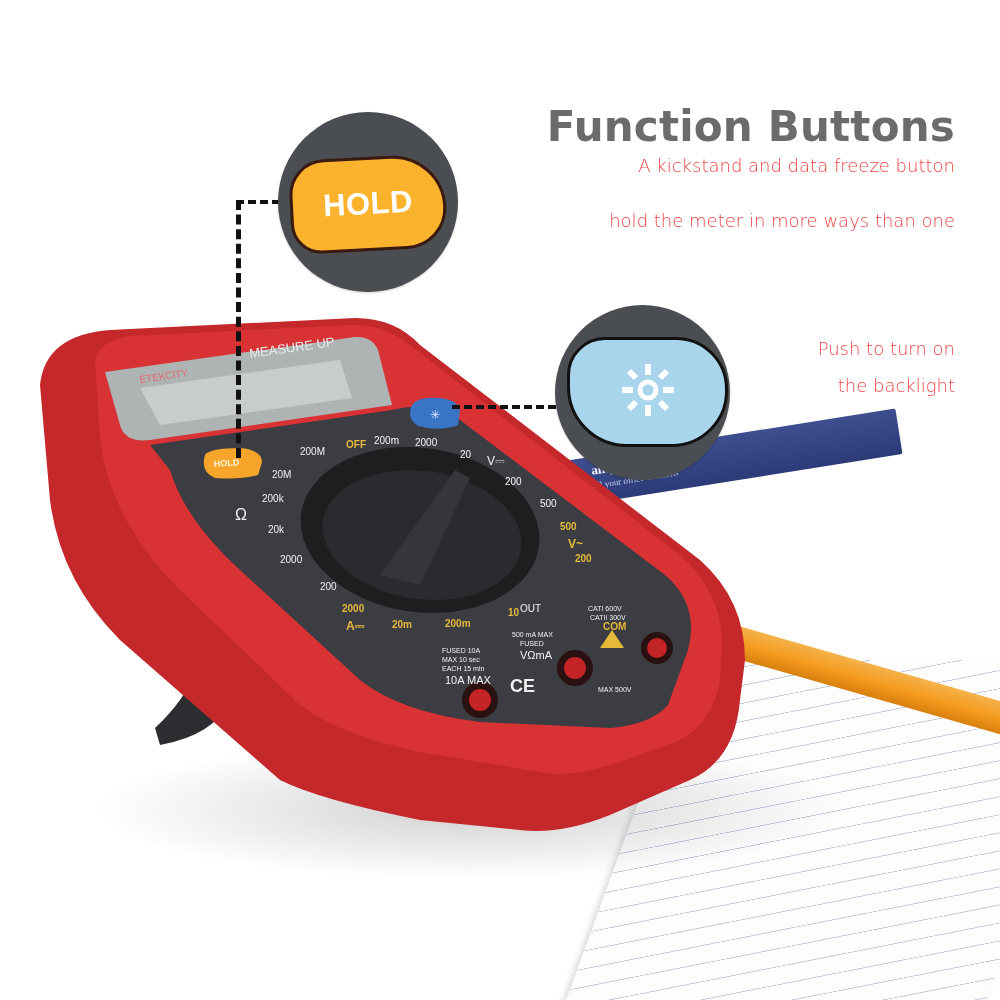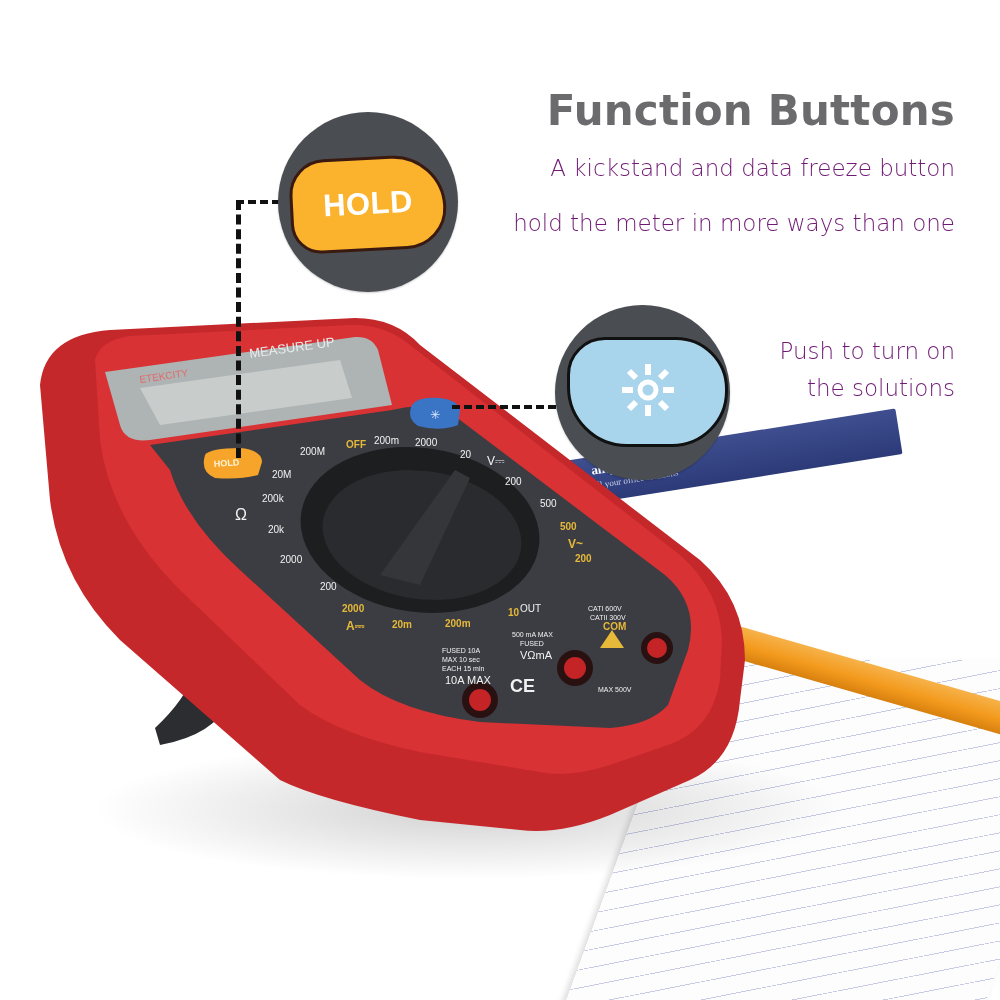--- a/index.html
+++ b/index.html
@@ -1,19 +1,19 @@
 <!DOCTYPE html>
 <html><head>
 <meta charset="utf-8">
 <style>
   html,body{margin:0;padding:0;}
   body{width:1000px;height:1000px;overflow:hidden;background:#ffffff;position:relative;font-family:"DejaVu Sans","Liberation Sans",sans-serif;}
   .abs{position:absolute;}
-  .headline{position:absolute;right:45px;top:86px;font-size:42px;font-weight:bold;color:#6b6b6d;letter-spacing:0.2px;text-align:right;white-space:nowrap;}
-  .sub{position:absolute;right:45px;font-size:23px;color:#701a75;text-align:right;white-space:nowrap;font-weight:300;}
+  .headline{position:absolute;right:45px;top:102px;font-size:42px;font-weight:bold;color:#6b6b6d;letter-spacing:0.2px;text-align:right;white-space:nowrap;}
+  .sub{position:absolute;right:45px;font-size:18px;color:#ef4444;text-align:right;white-space:nowrap;font-weight:300;}
   .sub1{top:155px;}
   .sub2{top:210px;}
   .bl1{top:338px;}
   .bl2{top:375px;}
   .callout{position:absolute;border-radius:50%;background:#4a4d52;box-shadow:0 1px 2px rgba(0,0,0,.2);}
   .hold-big{left:278px;top:112px;width:180px;height:180px;}
   .hold-key{position:absolute;left:12px;top:45px;width:150px;height:88px;background:#fbb22c;border:3px solid #3a1a10;border-radius:40px 60px 46px 34px;transform:rotate(-3deg);display:flex;align-items:center;justify-content:center;}
   .hold-key span{color:#fff;font-family:"Liberation Sans",sans-serif;font-weight:bold;font-size:31px;letter-spacing:0.5px;}
   .bl-big{left:555px;top:305px;width:175px;height:175px;}
   .bl-key{position:absolute;left:12px;top:32px;width:155px;height:104px;background:#a9d5ec;border:3px solid #111;border-radius:38px 52px 56px 60px;}
@@ -140,13 +140,13 @@
       </g>
       <circle cx="28" cy="28" r="8" fill="none" stroke="#ffffff" stroke-width="5"></circle>
     </svg>
   </div>
 </div>
 
 <div class="headline">Function Buttons</div>
 <div class="sub sub1">A kickstand and data freeze button</div>
 <div class="sub sub2">hold the meter in more ways than one</div>
 <div class="sub bl1">Push to turn on</div>
-<div class="sub bl2">the solutions</div>
+<div class="sub bl2">the backlight</div>
 
 </body></html>

